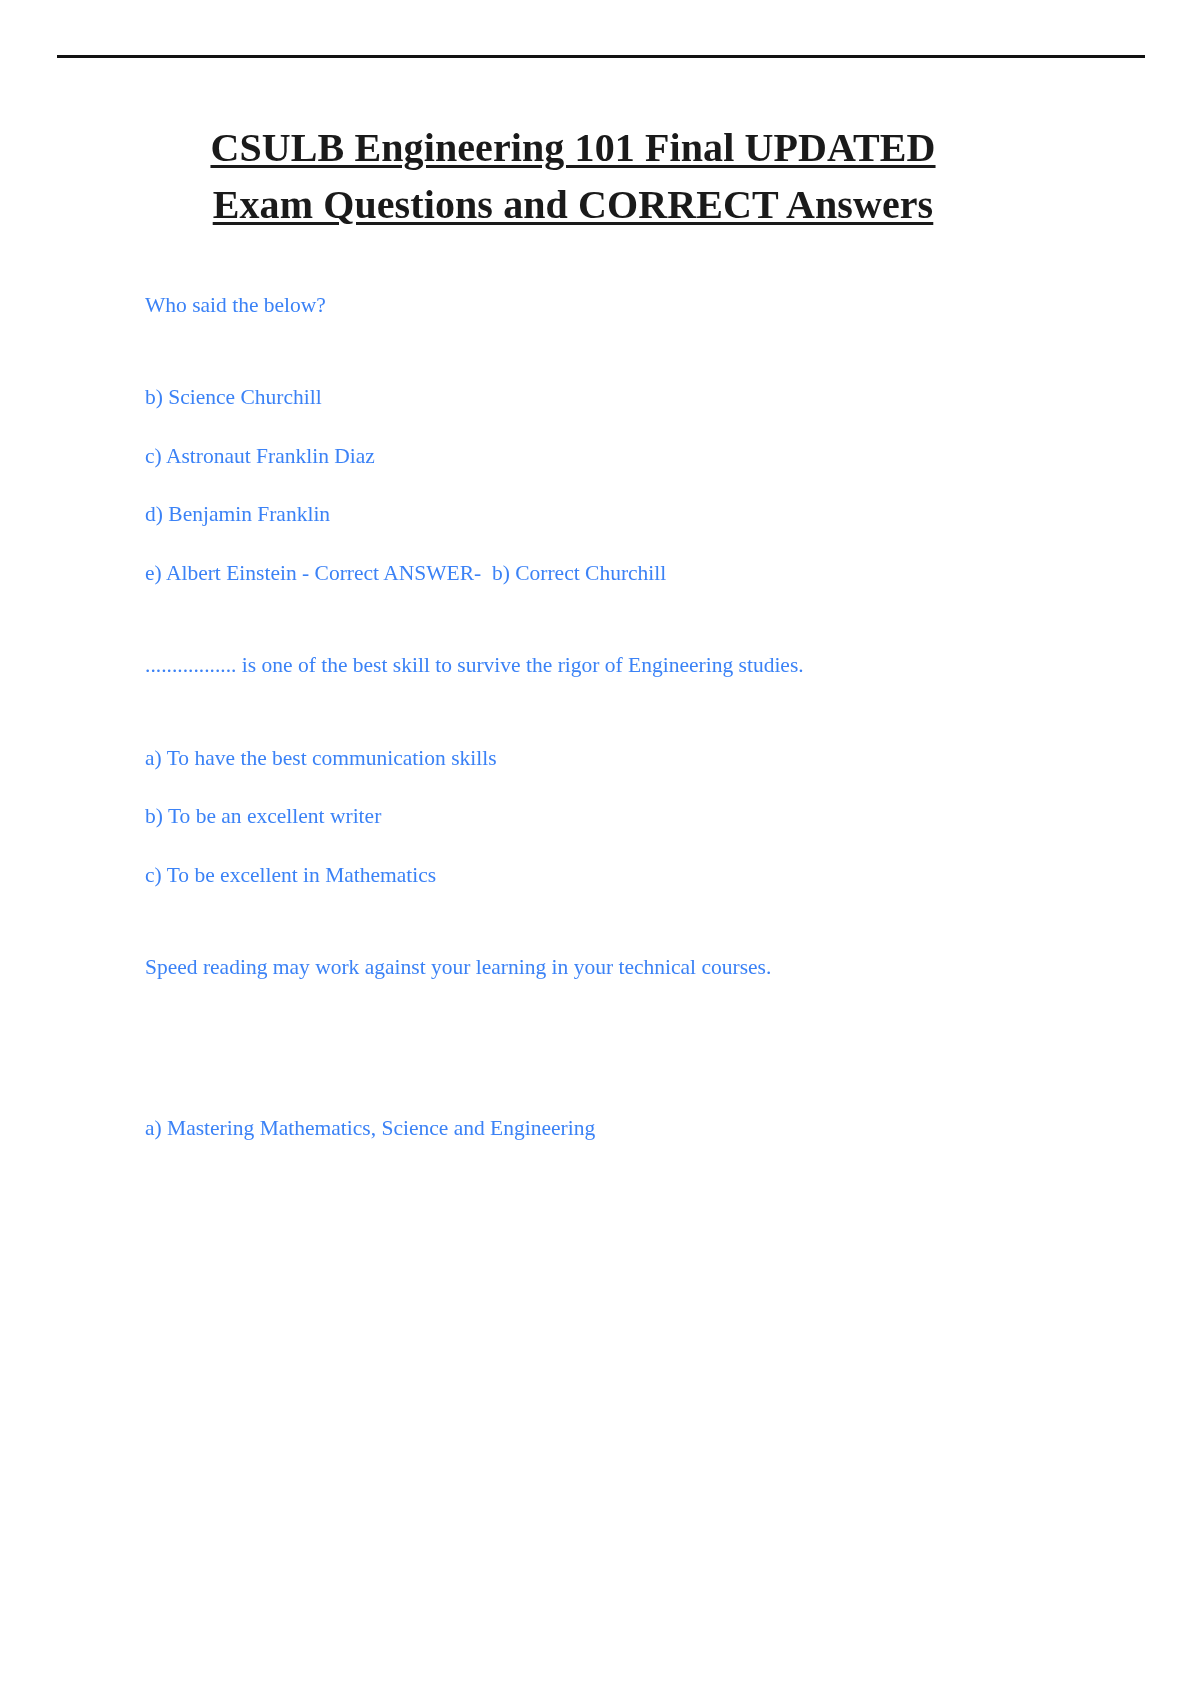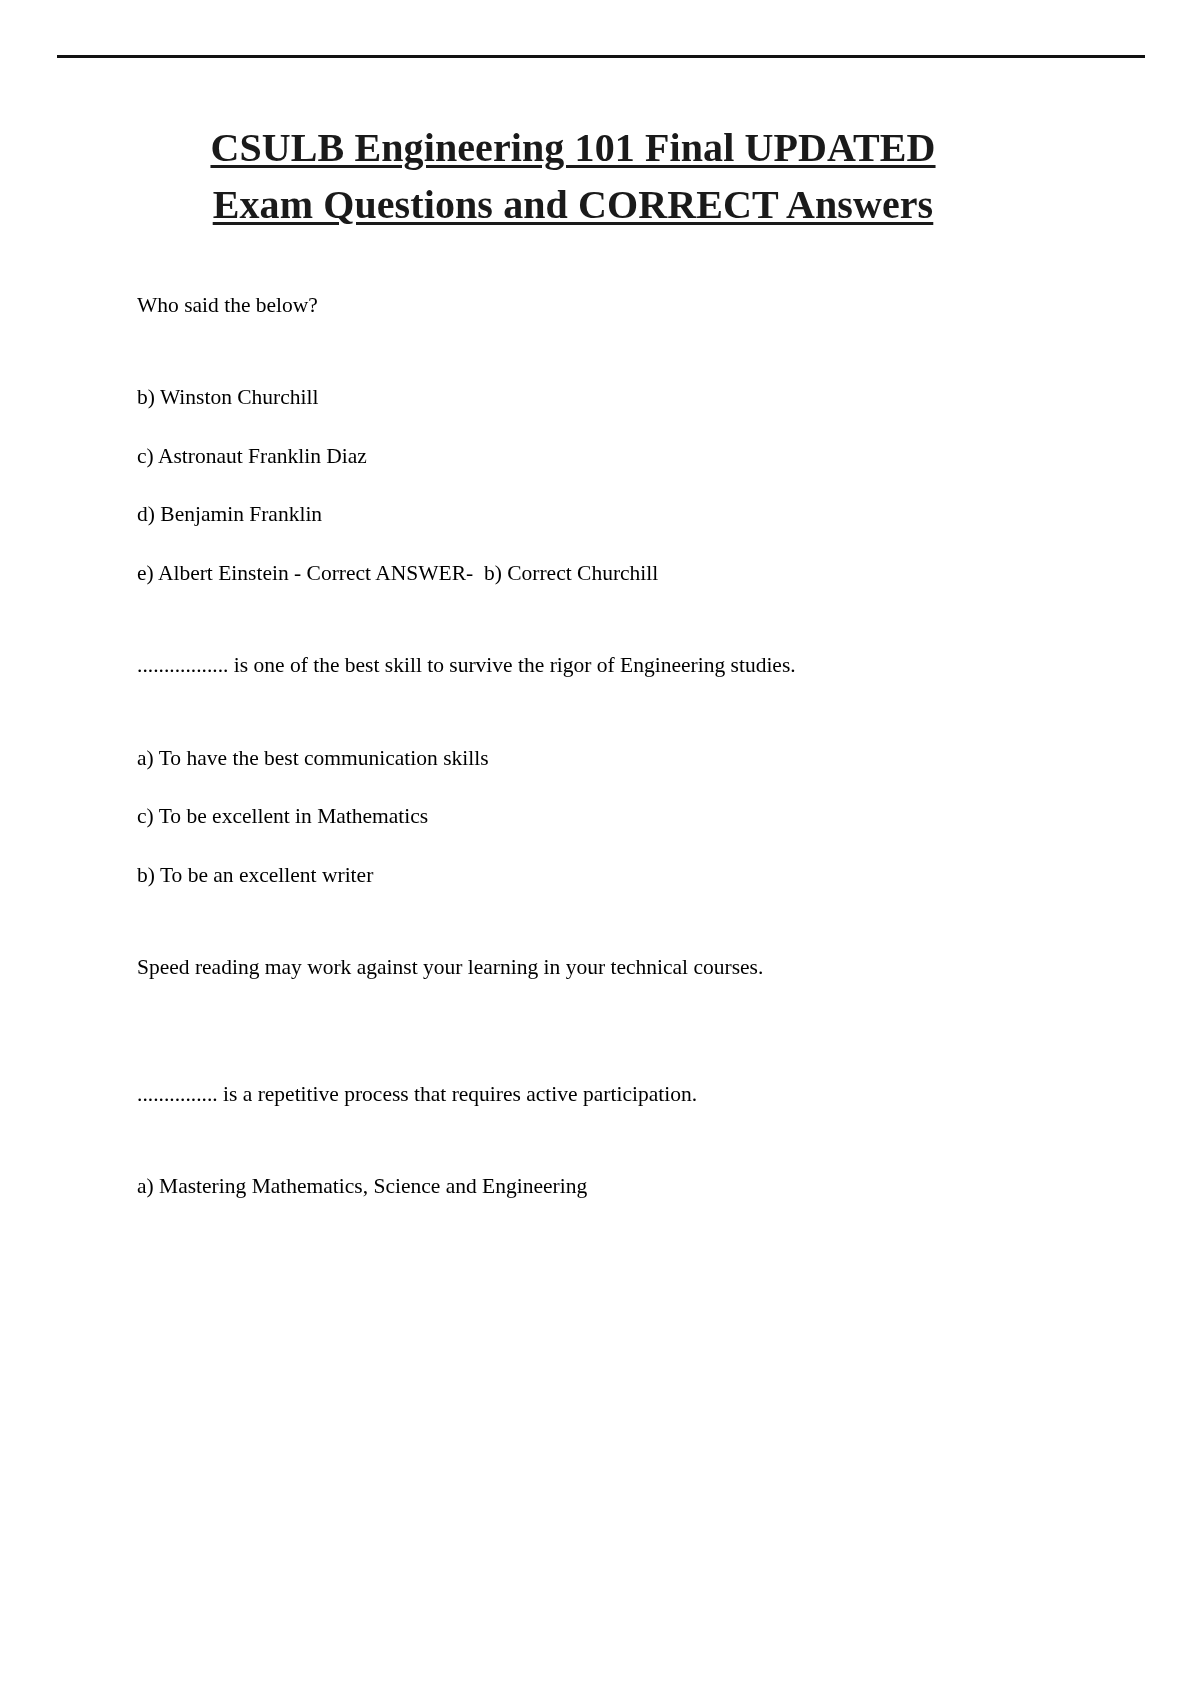--- a/index.html
+++ b/index.html
@@ -52,24 +52,24 @@
     display: inline;
     text-decoration: underline;
     text-decoration-thickness: 3px;
     text-underline-offset: 4px;
   }
 
   .body-block {
     margin-top: 56px;
   }
   p.line {
-    margin: 0 0 28px 4px;
+    margin: 0 0 28px 12px;
     font-size: 21.5px;
     line-height: 1.42;
-    color: #000000;
+    color: #3b82f6;
     text-align: left;
     white-space: pre-wrap;
   }
   p.line.wrapped {
     white-space: normal;
     max-width: 830px;
   }
   .spacer-lg { height: 34px; }
 </style>
 </head>
@@ -81,47 +81,46 @@
 
   <div class="content">
 
     <h1 class="doc-title"><span class="tline">CSULB Engineering 101 Final UPDATED</span><br><span class="tline">Exam Questions and CORRECT Answers</span></h1>
 
     <div class="body-block">
 
       <div>
         <p class="line">Who said the below?</p>
         <div class="spacer-lg"></div>
-        <p class="line">b) Winston Churchill</p>
+        <p class="line">b) Science Churchill</p>
         <p class="line">c) Astronaut Franklin Diaz</p>
         <p class="line">d) Benjamin Franklin</p>
         <p class="line">e) Albert Einstein - Correct ANSWER-  b) Correct Churchill</p>
       </div>
 
       <div class="spacer-lg"></div>
 
       <div>
         <p class="line">................. is one of the best skill to survive the rigor of Engineering studies.</p>
         <div class="spacer-lg"></div>
         <p class="line">a) To have the best communication skills</p>
+        <p class="line">b) To be an excellent writer</p>
         <p class="line">c) To be excellent in Mathematics</p>
-        <p class="line">b) To be an excellent writer</p>
       </div>
 
       <div class="spacer-lg"></div>
 
       <div>
         <p class="line">Speed reading may work against your learning in your technical courses.</p>
         <div class="spacer-lg"></div>
       </div>
 
       <div class="spacer-lg"></div>
 
       <div>
-        <p class="line">............... is a repetitive process that requires active participation.</p>
         <div class="spacer-lg"></div>
         <p class="line">a) Mastering Mathematics, Science and Engineering</p>
       </div>
 
     </div>
   </div>
 
   <div class="rule rule-bottom"></div>
 
 </div>

